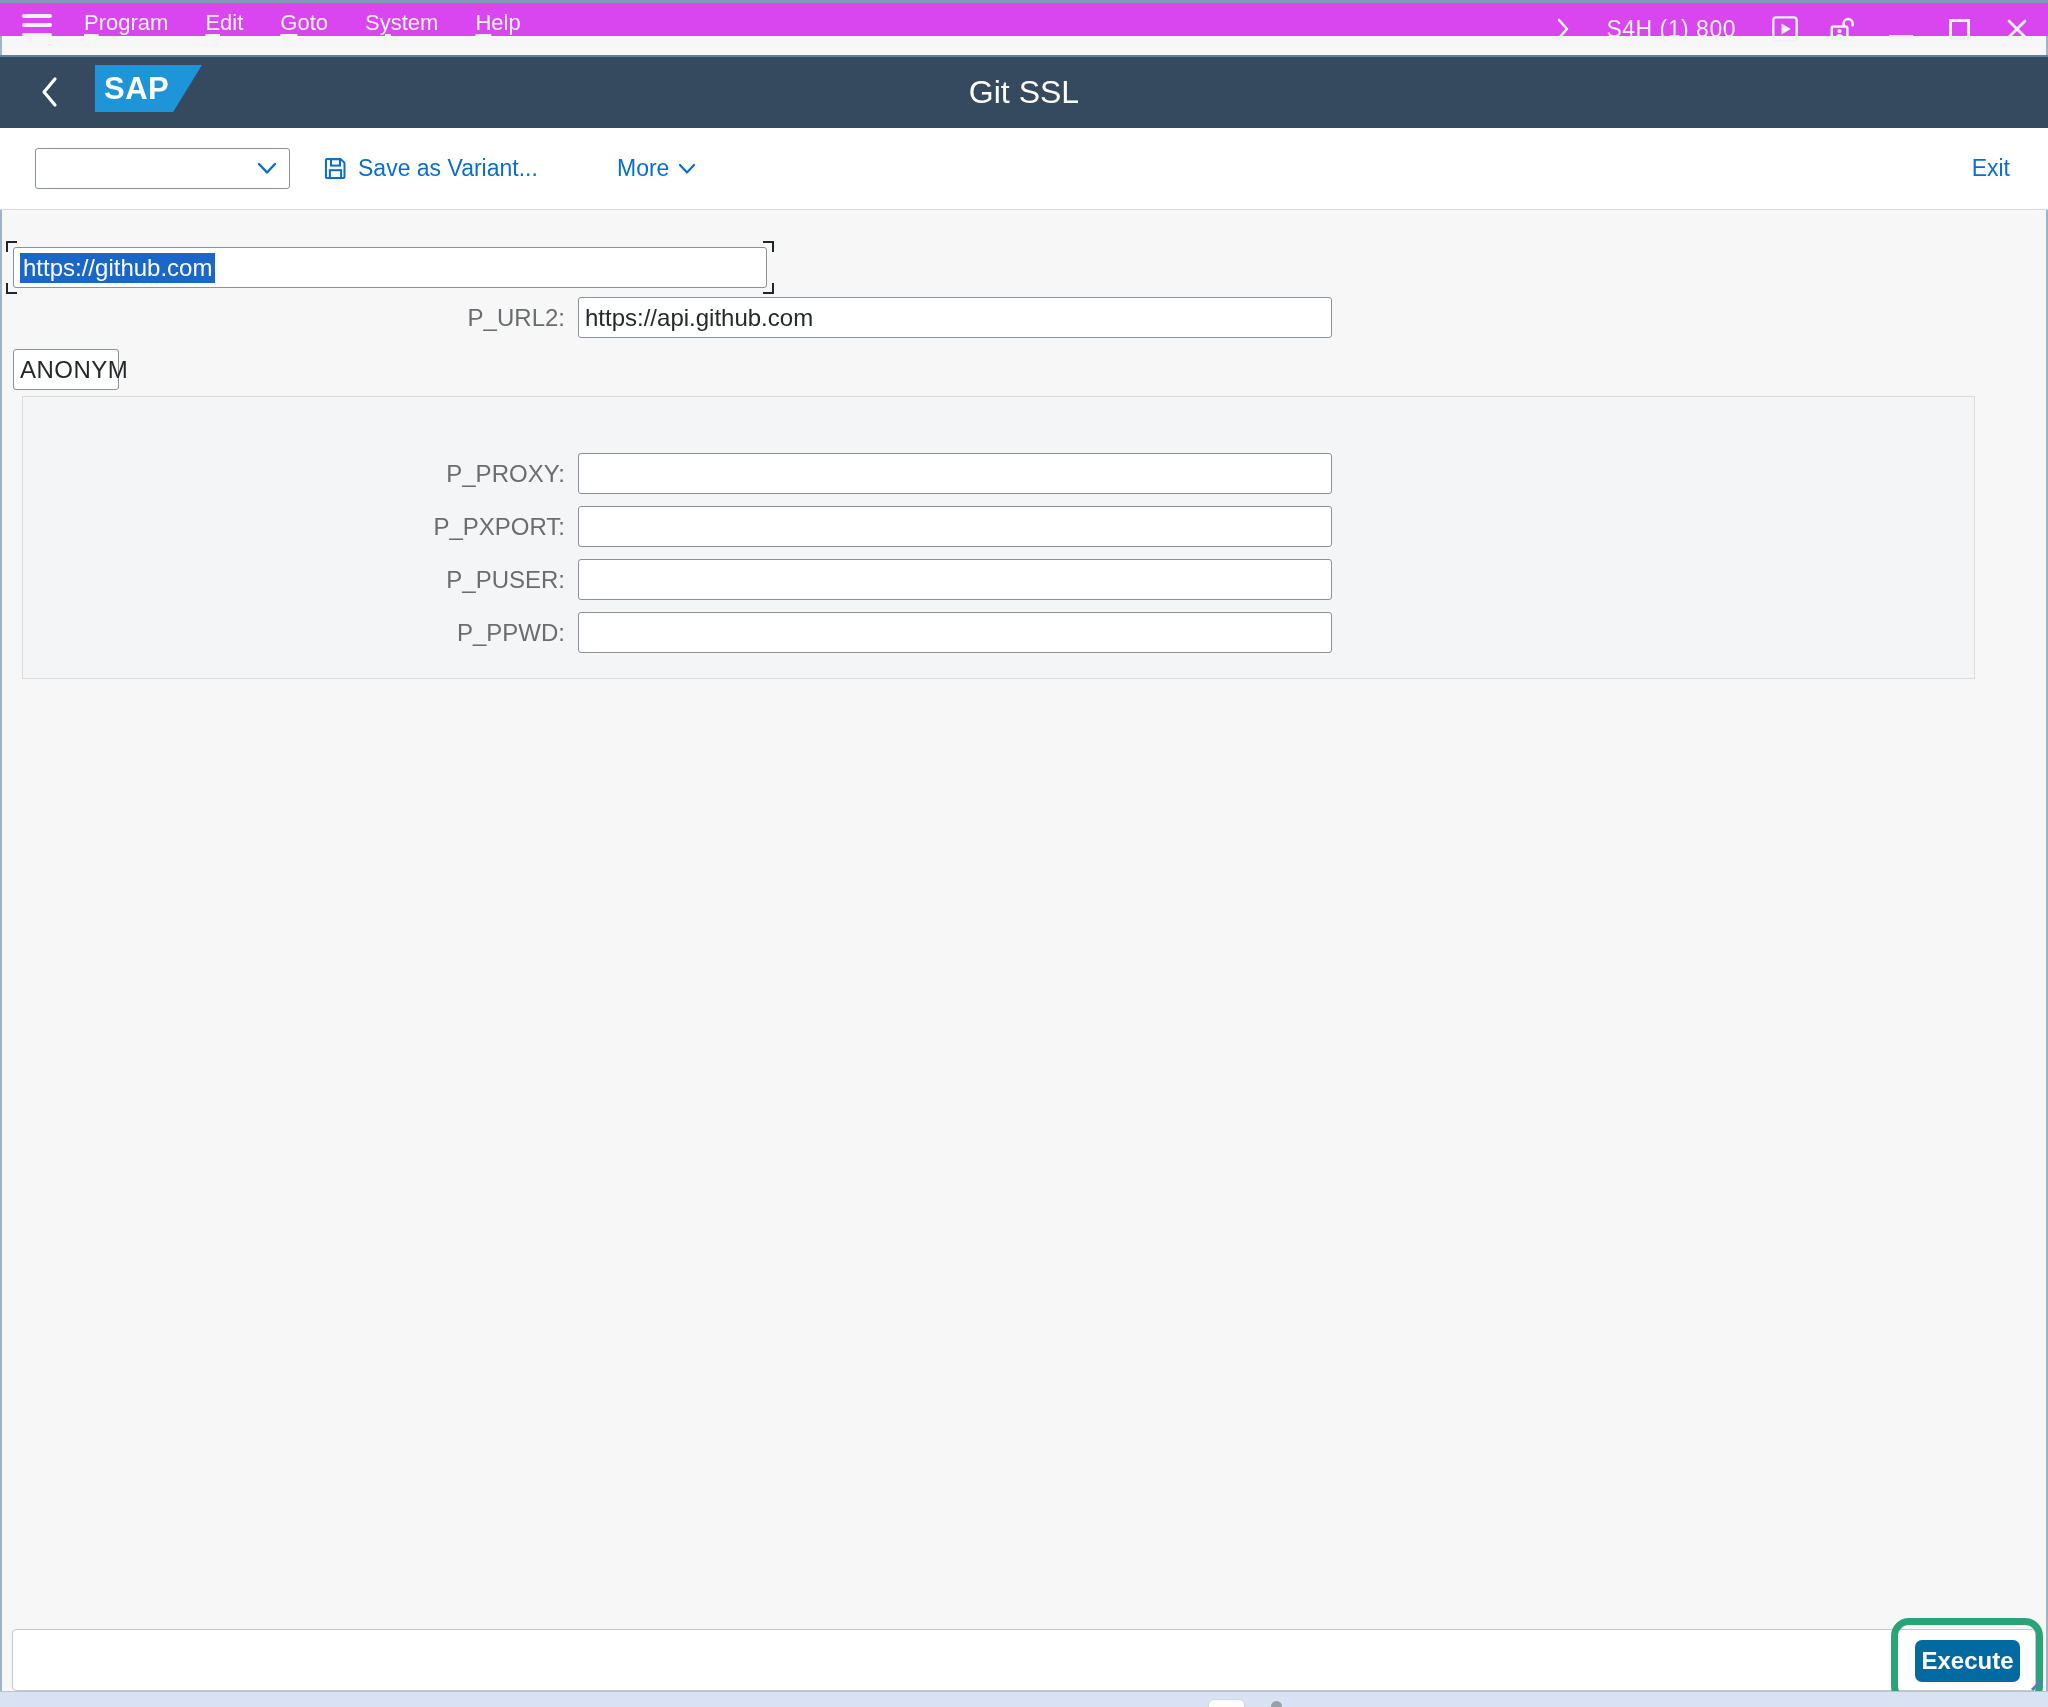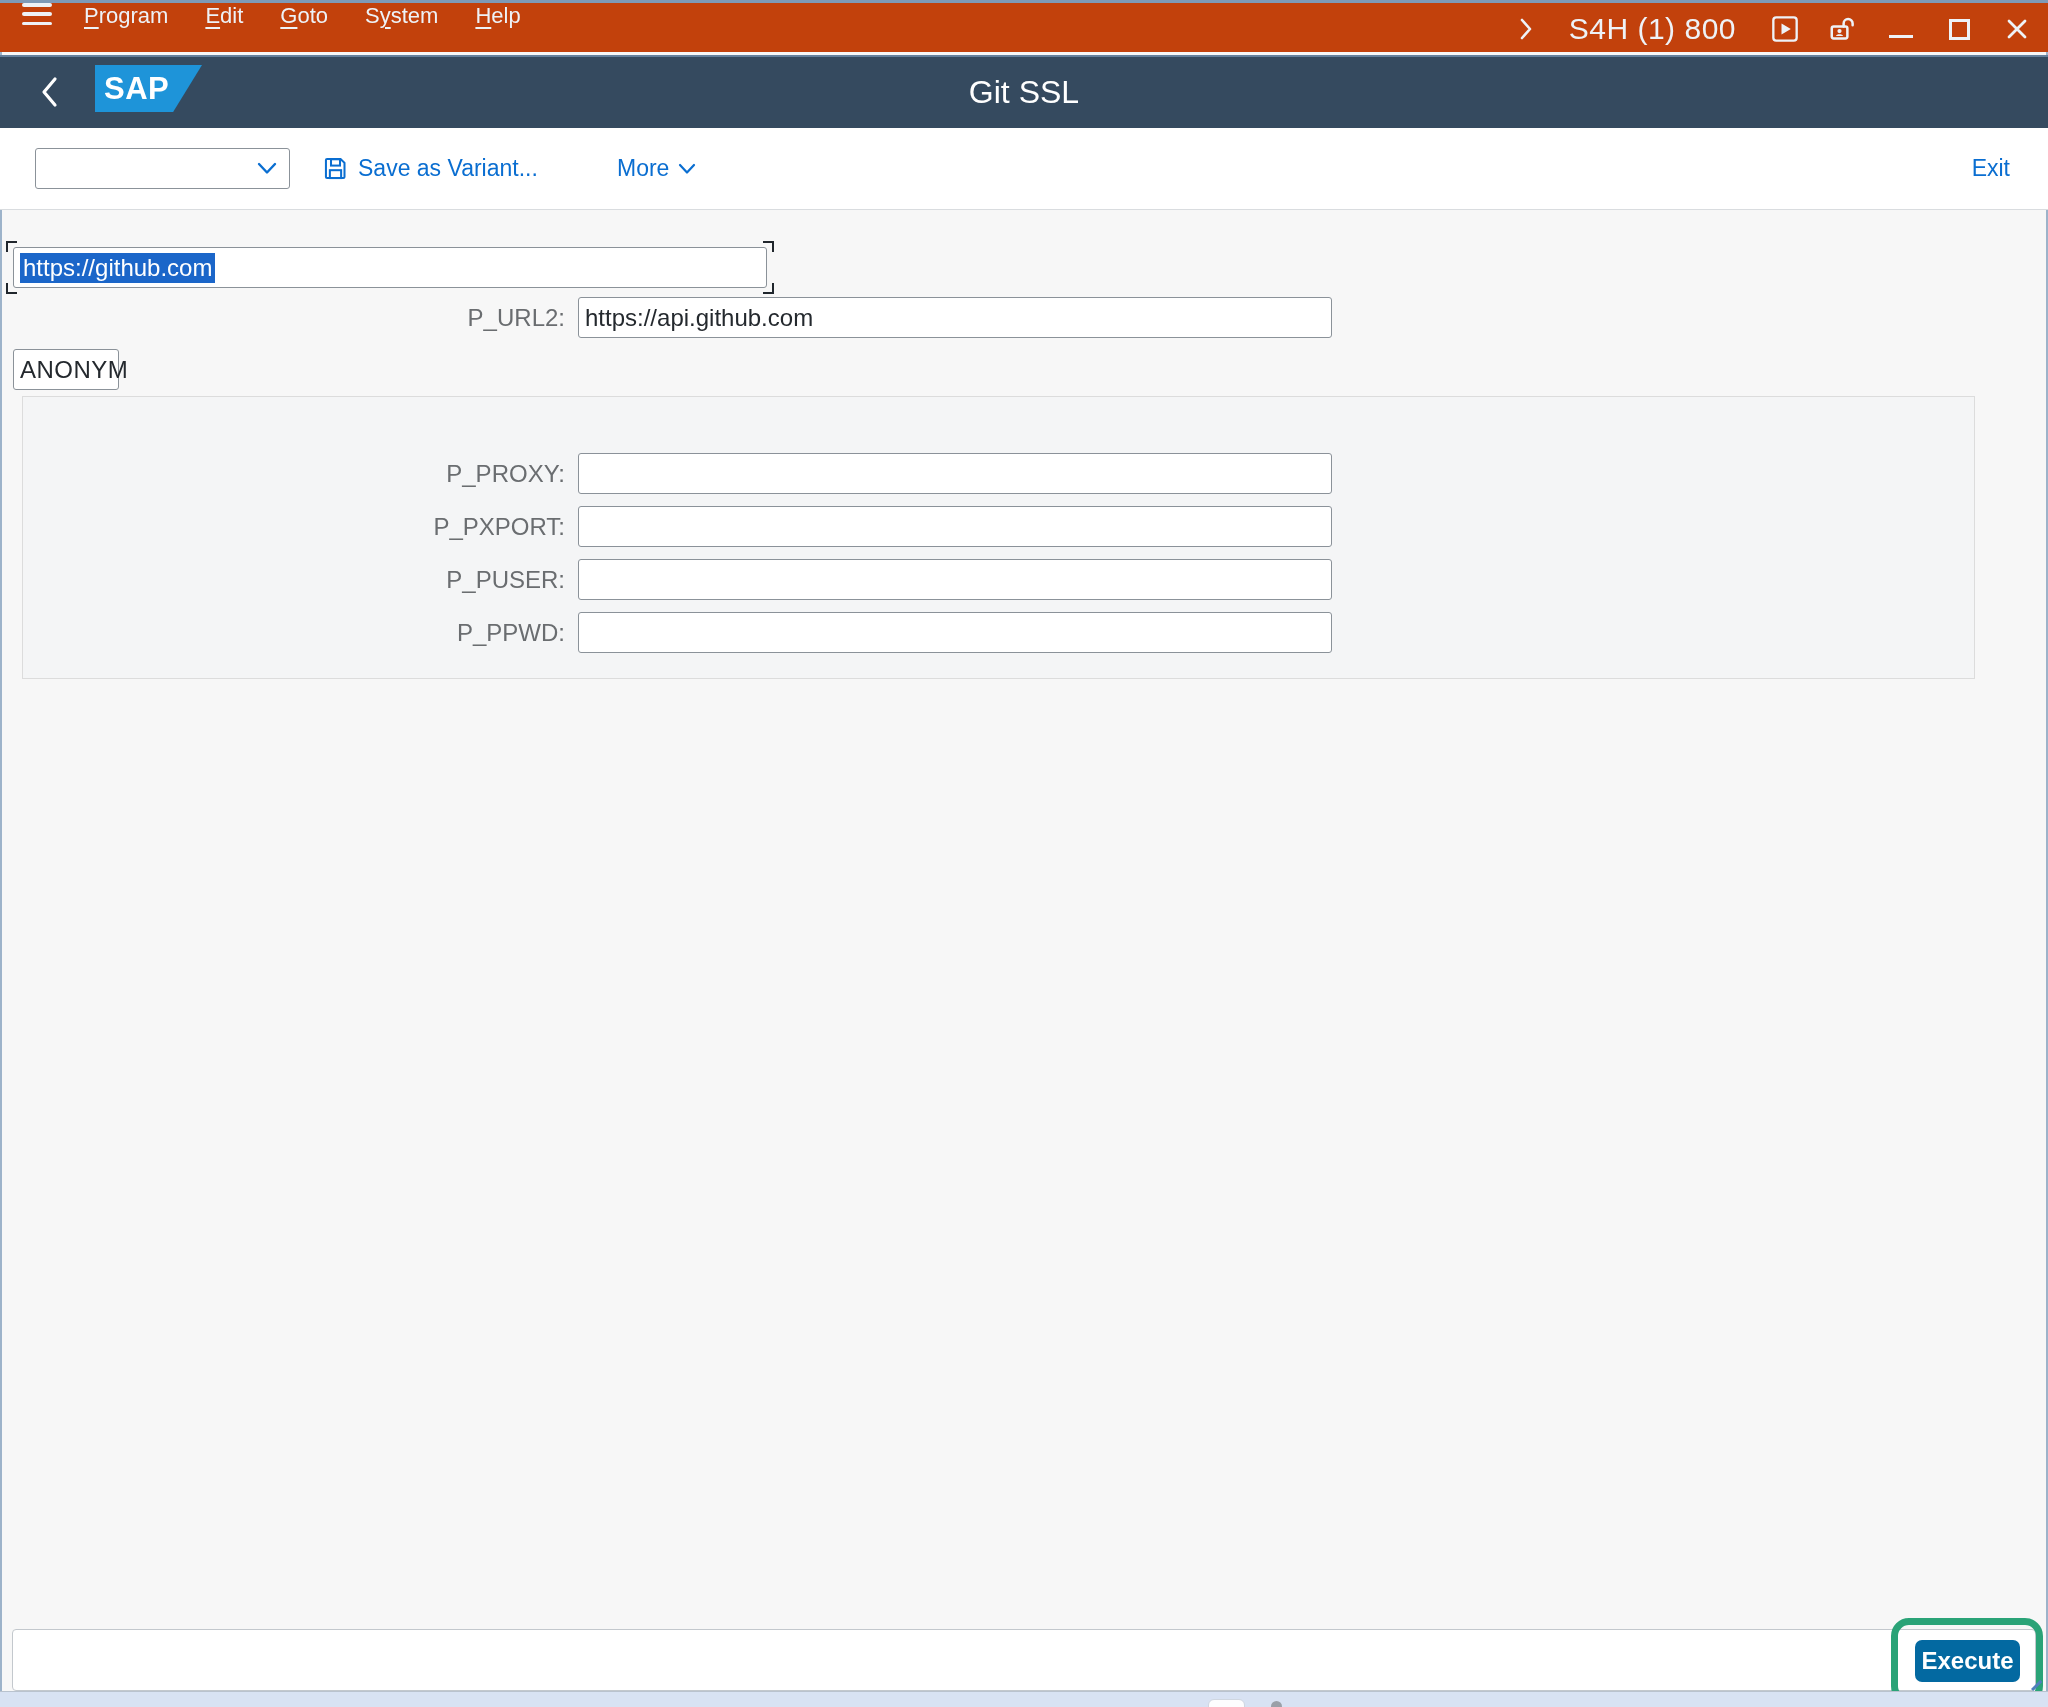--- a/index.html
+++ b/index.html
@@ -1,28 +1,28 @@
 <!DOCTYPE html>
 <html><head>
 <meta charset="utf-8">
 <style>
   html,body{margin:0;padding:0;background:#d8e2f3;}
   *{box-sizing:border-box;font-family:"Liberation Sans",sans-serif;}
   .screen{position:relative;width:2048px;height:1707px;background:#f7f7f7;overflow:hidden;
           box-shadow:inset 2px 0 0 #9db3ca, inset -2px 0 0 #9db3ca;}
   
-  .menubar{position:absolute;left:0;top:0;width:100%;height:52px;background:#c2410c;
-           border-top:3px solid #7e9ab7;display:flex;align-items:flex-start;color:#eef2f7;}
+  .menubar{position:absolute;left:0;top:0;width:100%;height:36px;background:#d946ef;
+           border-top:3px solid #7e9ab7;display:flex;align-items:flex-end;color:#eef2f7;}
   .hamburger{width:30px;height:22px;margin-left:22px;display:flex;flex-direction:column;justify-content:space-between;cursor:pointer;}
   .hamburger i{display:block;height:3.5px;background:#eef2f7;border-radius:2px;}
   .menus{display:flex;gap:37px;margin-left:32px;font-size:22px;}
   .menu-item{cursor:pointer;}
   .menu-item .accel{text-decoration:underline;text-underline-offset:4px;text-decoration-thickness:1.5px;}
   .mb-right{position:absolute;right:16px;top:0;height:52px;display:flex;align-items:center;gap:28px;}
-  .sysid{font-size:30px;letter-spacing:.5px;margin-right:6px;}
+  .sysid{font-size:23px;letter-spacing:.5px;margin-right:6px;}
   .winbtn{display:flex;align-items:center;justify-content:center;width:30px;height:30px;cursor:pointer;}
   .minbar{width:24px;height:3px;background:#eef2f7;margin-top:14px;}
   .maxbox{width:21px;height:21px;border:3px solid #eef2f7;}
   
   .titlebar{position:absolute;left:0;top:55px;width:100%;height:73px;background:#354a5f;border-top:2px solid #64809c;}
   .backbtn{position:absolute;left:38px;top:18px;cursor:pointer;}
   .sap-logo{position:absolute;left:95px;top:8px;width:107px;height:47px;background:#1e94d9;
             clip-path:polygon(0 0,100% 0,73% 100%,0 100%);display:flex;align-items:center;
             padding-left:9px;color:#fff;font-weight:700;font-size:31px;letter-spacing:.5px;}
   .page-title{position:absolute;left:0;top:0;width:100%;height:71px;display:flex;align-items:center;justify-content:center;

